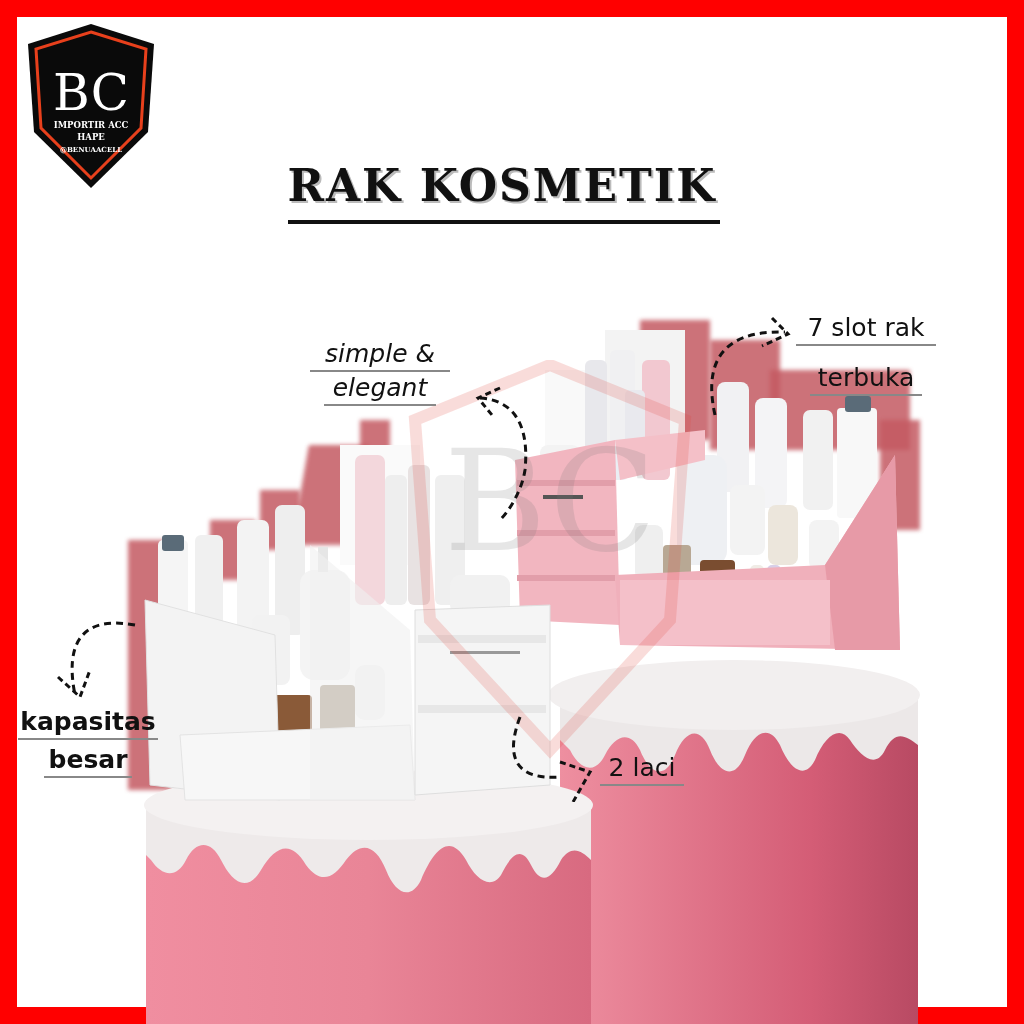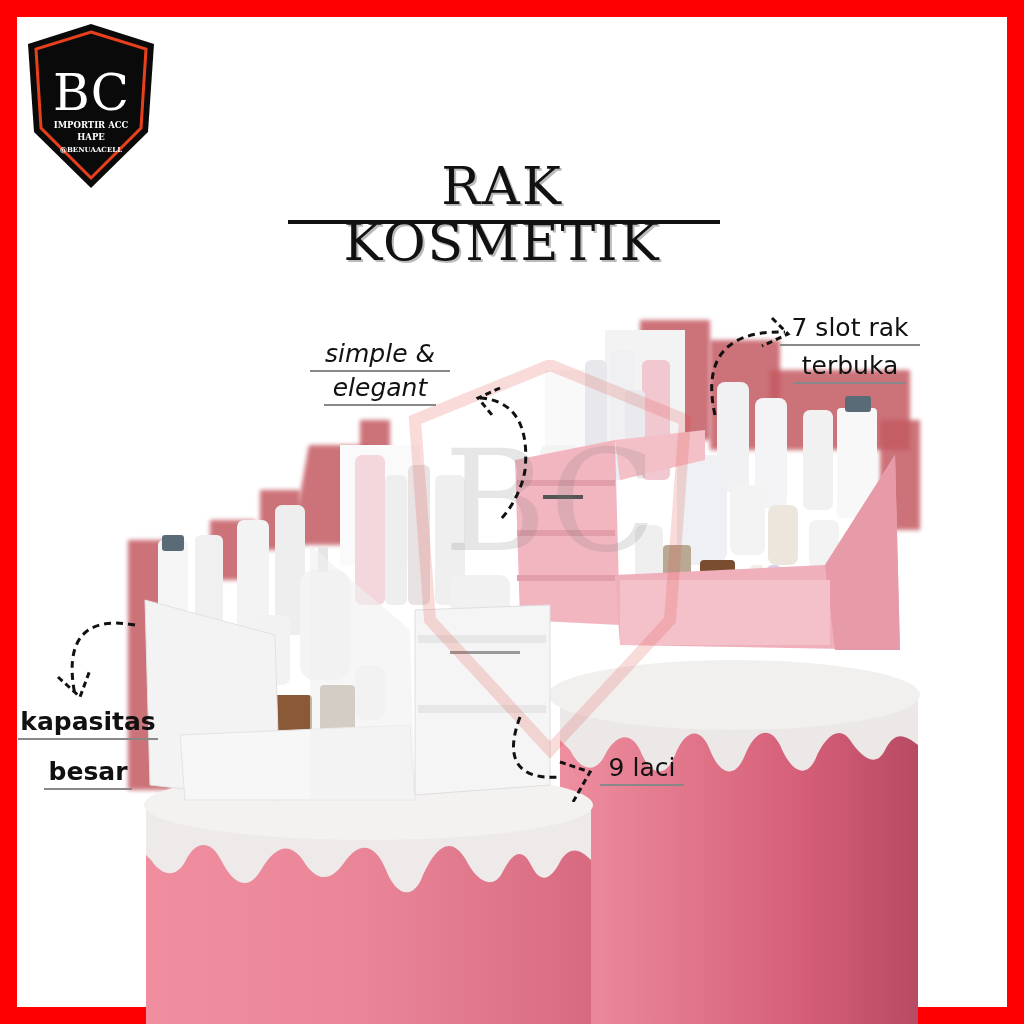--- a/index.html
+++ b/index.html
@@ -6,29 +6,29 @@
   html, body { width: 1024px; height: 1024px; overflow: hidden; background: #ff0000; }
   .frame { position: absolute; left: 17px; top: 17px; width: 990px; height: 990px; background: #ffffff; overflow: hidden; }
   .canvas { position: absolute; left: 0; top: 0; width: 1024px; height: 1024px; }
 
   
   .logo { position: absolute; left: 24px; top: 22px; width: 134px; height: 170px; }
   .logo svg { width: 100%; height: 100%; }
 
   
   .title { position: absolute; left: 282px; top: 158px; width: 440px; text-align: center;
-           font-family: "DejaVu Serif", serif; font-weight: normal; font-size: 52px; letter-spacing: 2px;
+           font-family: "DejaVu Serif", serif; font-weight: bold; font-size: 44px; letter-spacing: 2px;
            color: #111; text-shadow: 2px 2px 0 #bbb; line-height: 56px; }
   .title-underline { position: absolute; left: 288px; top: 220px; width: 432px; height: 4px; background: #111; }
 
   
   .callout { position: absolute; font-family: "DejaVu Sans", sans-serif; color: #111; font-size: 25px; line-height: 32px; text-align: center; }
   .callout .line { display: block; border-bottom: 2px solid #888; padding: 0 2px; }
   .c-simple { left: 310px; top: 338px; width: 140px; font-style: italic; }
-  .c-slot { left: 780px; top: 312px; width: 140px; }
+  .c-slot { left: 796px; top: 312px; width: 140px; }
   .c-kapasitas { left: 18px; top: 706px; width: 140px; font-weight: bold; }
   .c-laci { left: 600px; top: 752px; width: 84px; }
 
   
   .ped { position: absolute; }
   .ped-left-body { left: 146px; top: 800px; width: 445px; height: 230px;
     background: linear-gradient(90deg, #f08ea0 0%, #e98597 50%, #d86a80 100%); }
   .ped-left-top { left: 144px; top: 770px; width: 449px; height: 70px; border-radius: 50%; background: #f4f1f1; }
   .ped-right-body { left: 560px; top: 690px; width: 358px; height: 340px;
     background: linear-gradient(90deg, #ee8fa0 0%, #d45d76 70%, #b84a63 100%); }
@@ -192,23 +192,23 @@
 
   <div class="title">RAK KOSMETIK</div>
   <div class="title-underline"></div>
 
   <div class="callout c-simple">
     <span class="line">simple &amp;</span>
     <span class="line" style="margin:0 14px;">elegant</span>
   </div>
   <div class="callout c-slot">
     <span class="line">7 slot rak</span>
-    <span class="line" style="margin:4px 14px;">terbuka</span>
+    <span class="line" style="margin:16px 14px;">terbuka</span>
   </div>
   <div class="callout c-kapasitas">
     <span class="line">kapasitas</span>
-    <span class="line" style="margin:16px 26px;">besar</span>
+    <span class="line" style="margin:4px 26px;">besar</span>
   </div>
   <div class="callout c-laci">
-    <span class="line">9 laci</span>
+    <span class="line">2 laci</span>
   </div>
 
 </div>
 
 </body></html>

